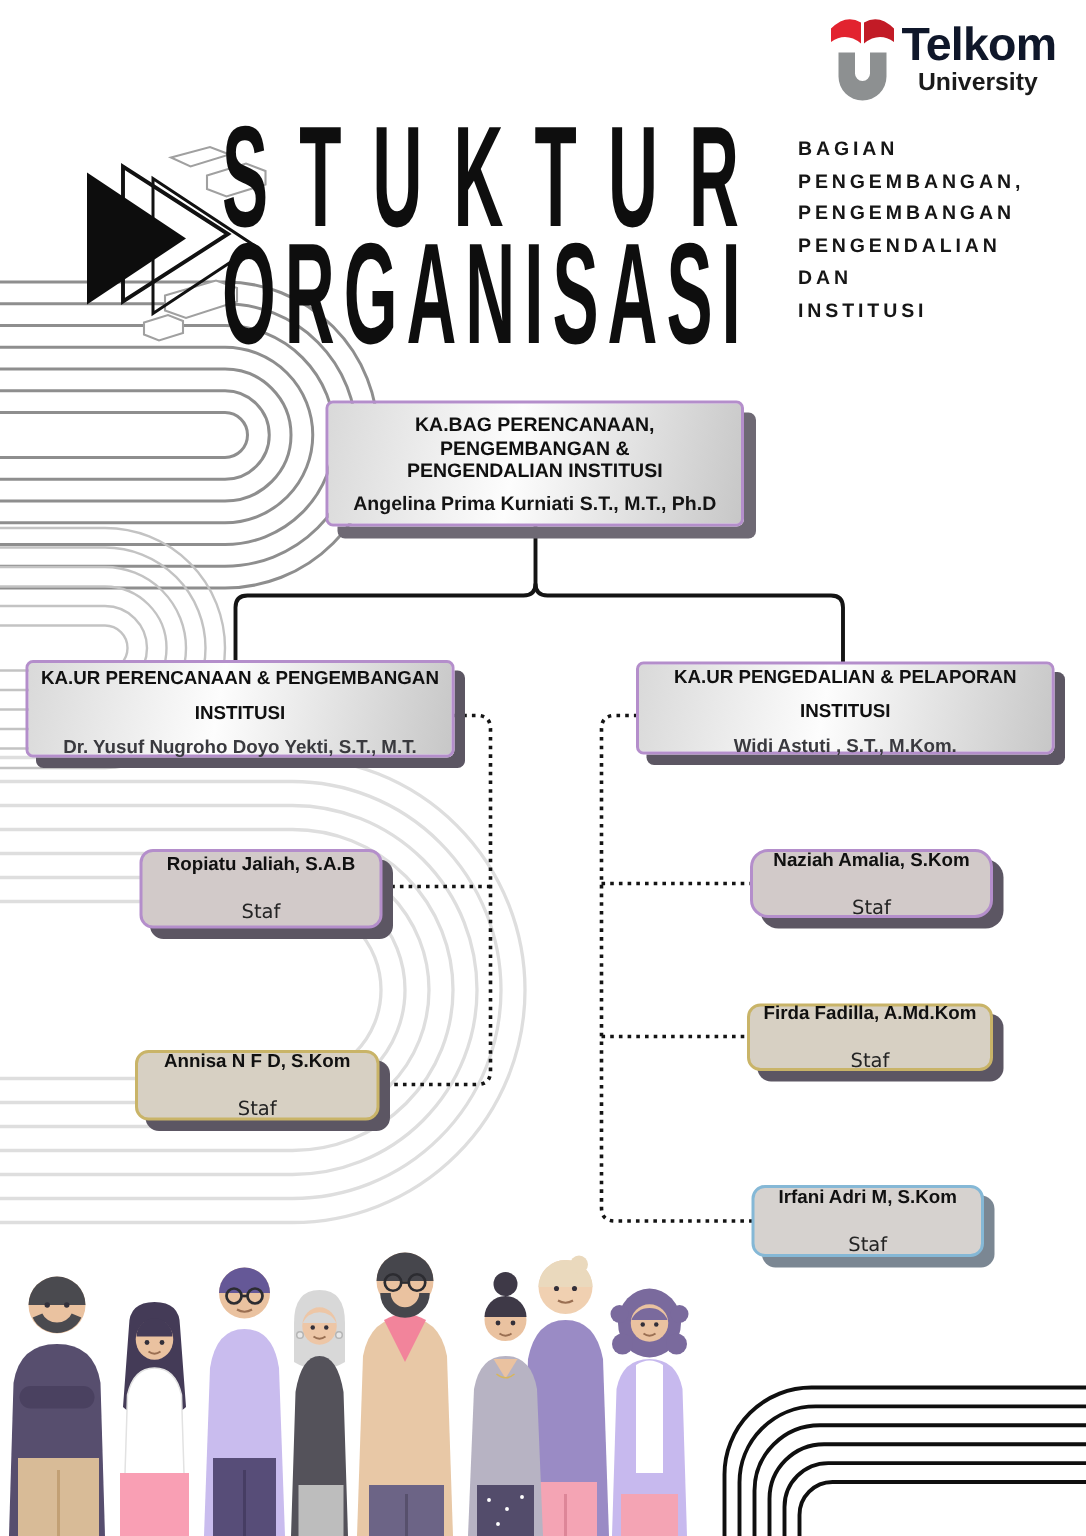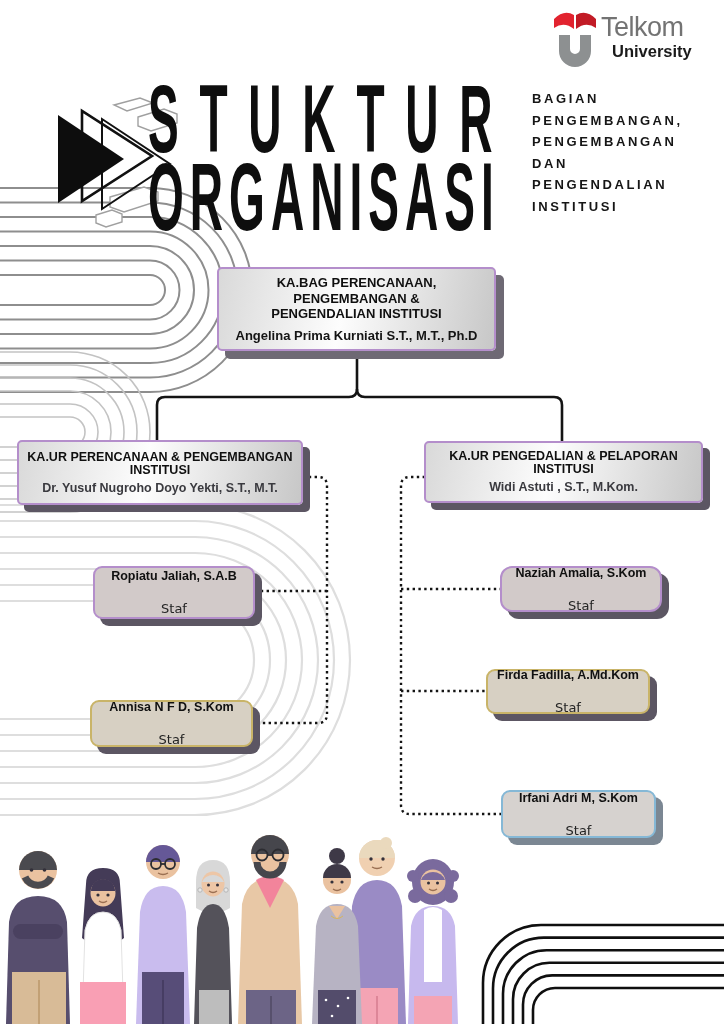--- a/index.html
+++ b/index.html
@@ -10,43 +10,43 @@
 
   
   .title-line{position:absolute;left:148px;font-weight:700;color:#0e0e0e;
               transform-origin:0 0;transform:scale(0.64,1.33);white-space:nowrap;
               font-size:72px;line-height:72px;}
   .title-line.l1{top:71px;letter-spacing:0.45em;}
   .title-line.l2{top:149px;letter-spacing:0.13em;}
   .subtitle{position:absolute;left:532px;top:88px;font-size:13px;font-weight:700;
             letter-spacing:2.6px;line-height:21.5px;color:#161616;}
   .brand-text{position:absolute;left:601px;top:14px;line-height:1;}
-  .brand-name{font-size:27px;font-weight:400;letter-spacing:-0.5px;color:#737373;}
+  .brand-name{font-size:31px;font-weight:700;letter-spacing:-0.5px;color:#0f172a;}
   .brand-sub{font-size:16.5px;font-weight:700;color:#1b1b1b;margin-top:2px;margin-left:11px;}
 
   
   .box{position:absolute;box-sizing:border-box;border:2px solid #b48ecb;border-radius:5px;
        text-align:center;display:flex;flex-direction:column;justify-content:center;
        box-shadow:7px 7px 0 #5c5663;}
   .grad{background:linear-gradient(100deg,#d9d9d9 0%,#fdfdfd 45%,#c7c7c7 100%);}
-  .box .t{font-size:12.5px;font-weight:700;line-height:13px;color:#101010;}
+  .box .t{font-size:12.5px;font-weight:700;line-height:23px;color:#101010;}
   .box .n{font-size:12.5px;font-weight:700;color:#3a3a3f;margin-top:4px;white-space:nowrap;}
   .head-box{left:217px;top:267px;width:279px;height:84px;padding:4px 8px;box-shadow:8px 8px 0 #6e6974;}
   .head-box .t{font-size:13px;line-height:15.5px;padding:0 14px;}
   .head-box .n{font-size:13px;color:#141414;margin-top:6px;}
   .unit-left{left:17px;top:440px;width:286px;height:65px;padding:3px 4px;}
   .unit-right{left:424px;top:441px;width:279px;height:62px;padding:3px 4px;}
   .staff{border-radius:9px;padding:4px 4px;}
   .staff .n{font-size:12.5px;color:#101010;margin-top:0;}
   .staff .r{font-size:13px;font-weight:400;color:#242424;margin-top:18px;
             font-family:"DejaVu Sans",sans-serif;}
   .st-ropiatu{left:93px;top:566px;width:162px;height:53px;}
   .st-annisa{left:90px;top:700px;width:163px;height:47px;}
   .st-naziah{left:500px;top:566px;width:162px;height:46px;}
-  .st-firda{left:486px;top:669px;width:164px;height:45px;}
+  .st-firda{left:498px;top:669px;width:164px;height:45px;}
   .st-irfani{left:501px;top:790px;width:155px;height:48px;box-shadow:7px 7px 0 #7b8793;}
 </style>
 </head>
 <body>
 
 <div class="page">
 
   <svg class="abs" style="left:0;top:0;" width="724" height="1024" viewBox="0 0 724 1024">
     <g fill="none" stroke="#8e8e8e" stroke-width="2">
       <rect x="-260" y="188" width="512" height="204" rx="102"></rect>
@@ -106,22 +106,22 @@
     <path d="M6,20 L6,108 L72,64 Z" fill="#0d0d0d"></path>
   </svg>
 
   <div class="title-line l1">STUKTUR</div>
   <div class="title-line l2">ORGANISASI</div>
 
   <div class="subtitle">
     <div>BAGIAN</div>
     <div>PENGEMBANGAN,</div>
     <div>PENGEMBANGAN</div>
+    <div>PENGENDALIAN</div>
     <div>DAN</div>
-    <div>PENGENDALIAN</div>
     <div>INSTITUSI</div>
   </div>
 
   <svg class="abs" style="left:0;top:0;" width="724" height="1024" viewBox="0 0 724 1024">
     <g fill="none" stroke="#141414" stroke-width="2.6">
       <path d="M357,351 L357,389 Q357,397 349,397 L165,397 Q157,397 157,405 L157,441"></path>
       <path d="M357,389 Q357,397 365,397 L554,397 Q562,397 562,405 L562,442"></path>
     </g>
     <g fill="none" stroke="#141414" stroke-width="2.4" stroke-dasharray="2.4,3.4">
       <path d="M303,477 L318,477 Q327,477 327,486 L327,714 Q327,723 318,723 L254,723"></path>

